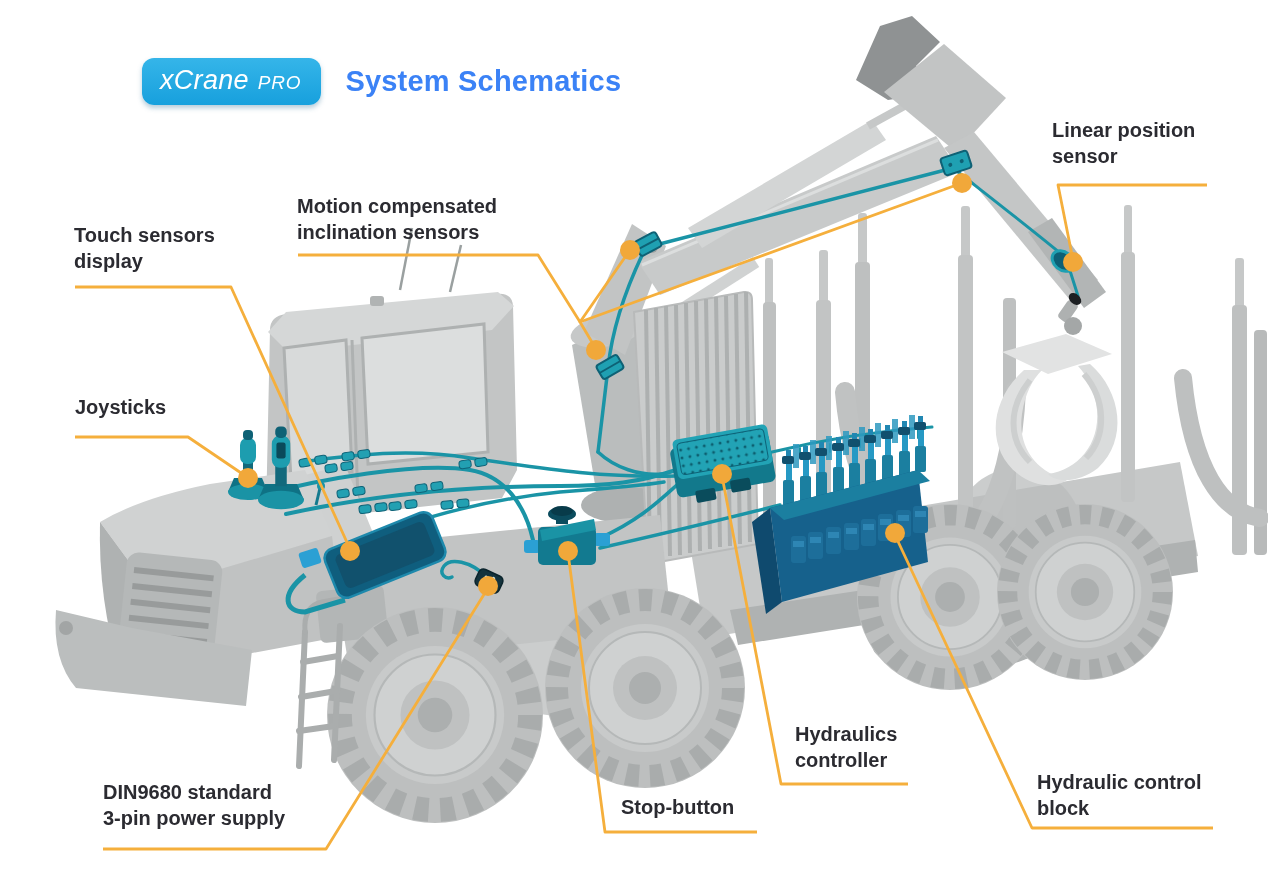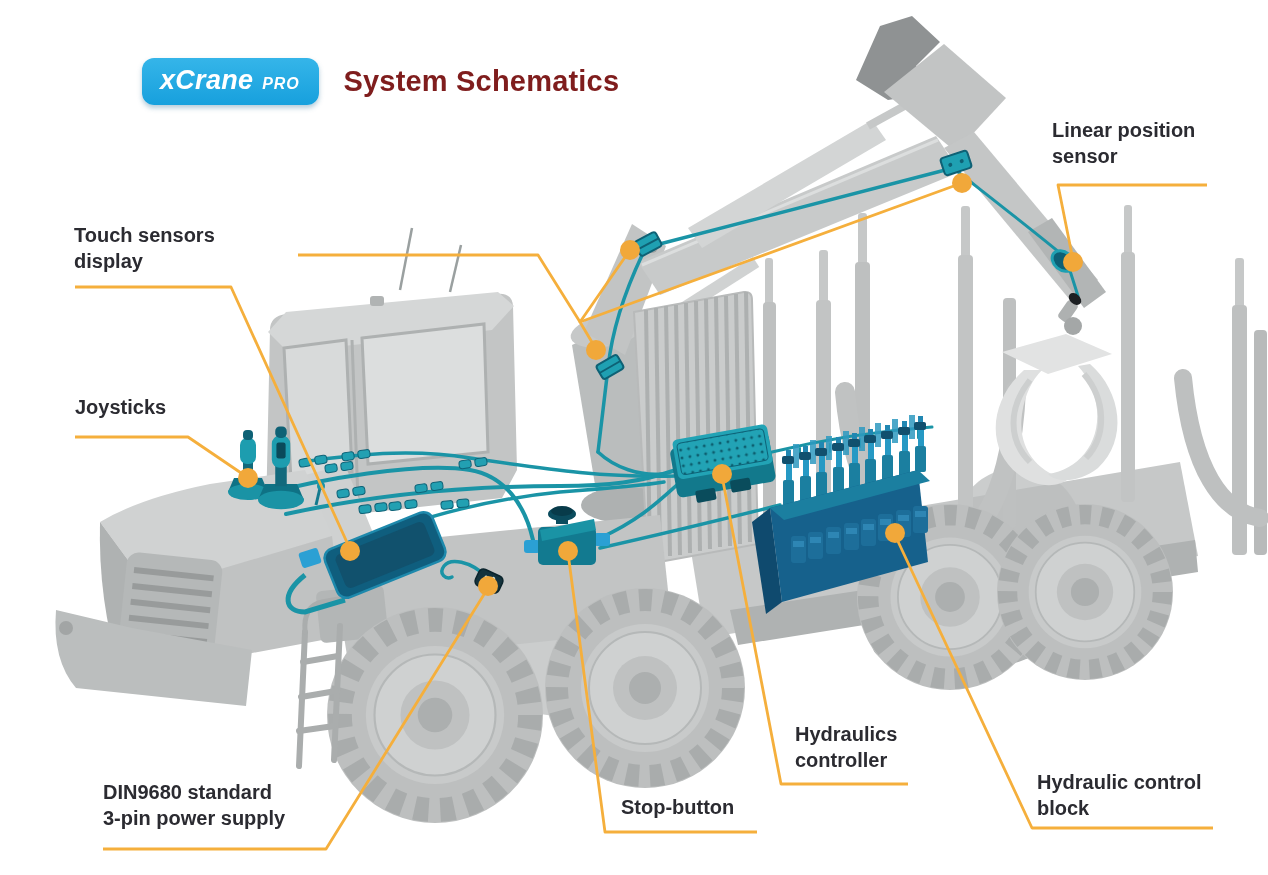--- a/index.html
+++ b/index.html
@@ -2,25 +2,25 @@
 <html><head>
 <meta charset="utf-8">
 <style>
   html,body{margin:0;padding:0;background:#ffffff;}
   .page{position:relative;width:1268px;height:875px;background:#ffffff;overflow:hidden;
         font-family:"Liberation Sans",sans-serif;}
   .diagram-svg{position:absolute;left:0;top:0;}
   .header{position:absolute;left:142px;top:58px;display:flex;align-items:center;gap:24px;z-index:5;}
   .brand-badge{display:inline-flex;align-items:baseline;gap:9px;
      background:linear-gradient(180deg,#35B5E9 0%,#17A0DD 100%);
-     color:#fff;border-radius:12px;padding:7px 20px 9px 18px;font-style:italic;font-weight:700;
+     color:#fff;border-radius:12px;padding:7px 20px 9px 18px;font-style:italic;font-weight:400;
      box-shadow:0 3px 5px rgba(40,110,150,.35);}
   .brand-name{font-size:27px;letter-spacing:.3px;}
-  .brand-suffix{font-size:16px;letter-spacing:.8px;}
-  .page-title{font-size:29px;font-weight:700;color:#7f1d1d;letter-spacing:.2px;}
+  .brand-suffix{font-size:19px;letter-spacing:.8px;}
+  .page-title{font-size:29px;font-weight:700;color:#3b82f6;letter-spacing:.2px;}
   .callout{position:absolute;font-size:20px;line-height:1.28;font-weight:700;color:#2b2b31;
      white-space:pre-line;z-index:5;}
   .c-linear{left:1052px;top:118px;}
   .c-motion{left:297px;top:194px;}
   .c-touch{left:74px;top:223px;}
   .c-joysticks{left:75px;top:395px;}
   .c-din{left:103px;top:780px;}
   .c-stop{left:621px;top:795px;}
   .c-controller{left:795px;top:722px;}
   .c-block{left:1037px;top:762px;margin-top:8px;}
@@ -389,20 +389,22 @@
   <div class="header">
     <div class="brand-badge">
       <span class="brand-name">xCrane</span>
       <span class="brand-suffix">PRO</span>
     </div>
     <div class="page-title">System Schematics</div>
   </div>
 
   <div class="callout c-linear">Linear position
 sensor</div>
+  <div class="callout c-motion">Motion compensated
+inclination sensors</div>
   <div class="callout c-touch">Touch sensors
 display</div>
   <div class="callout c-joysticks">Joysticks</div>
   <div class="callout c-din">DIN9680 standard
 3-pin power supply</div>
   <div class="callout c-stop">Stop-button</div>
   <div class="callout c-controller">Hydraulics
 controller</div>
   <div class="callout c-block">Hydraulic control
 block</div>

